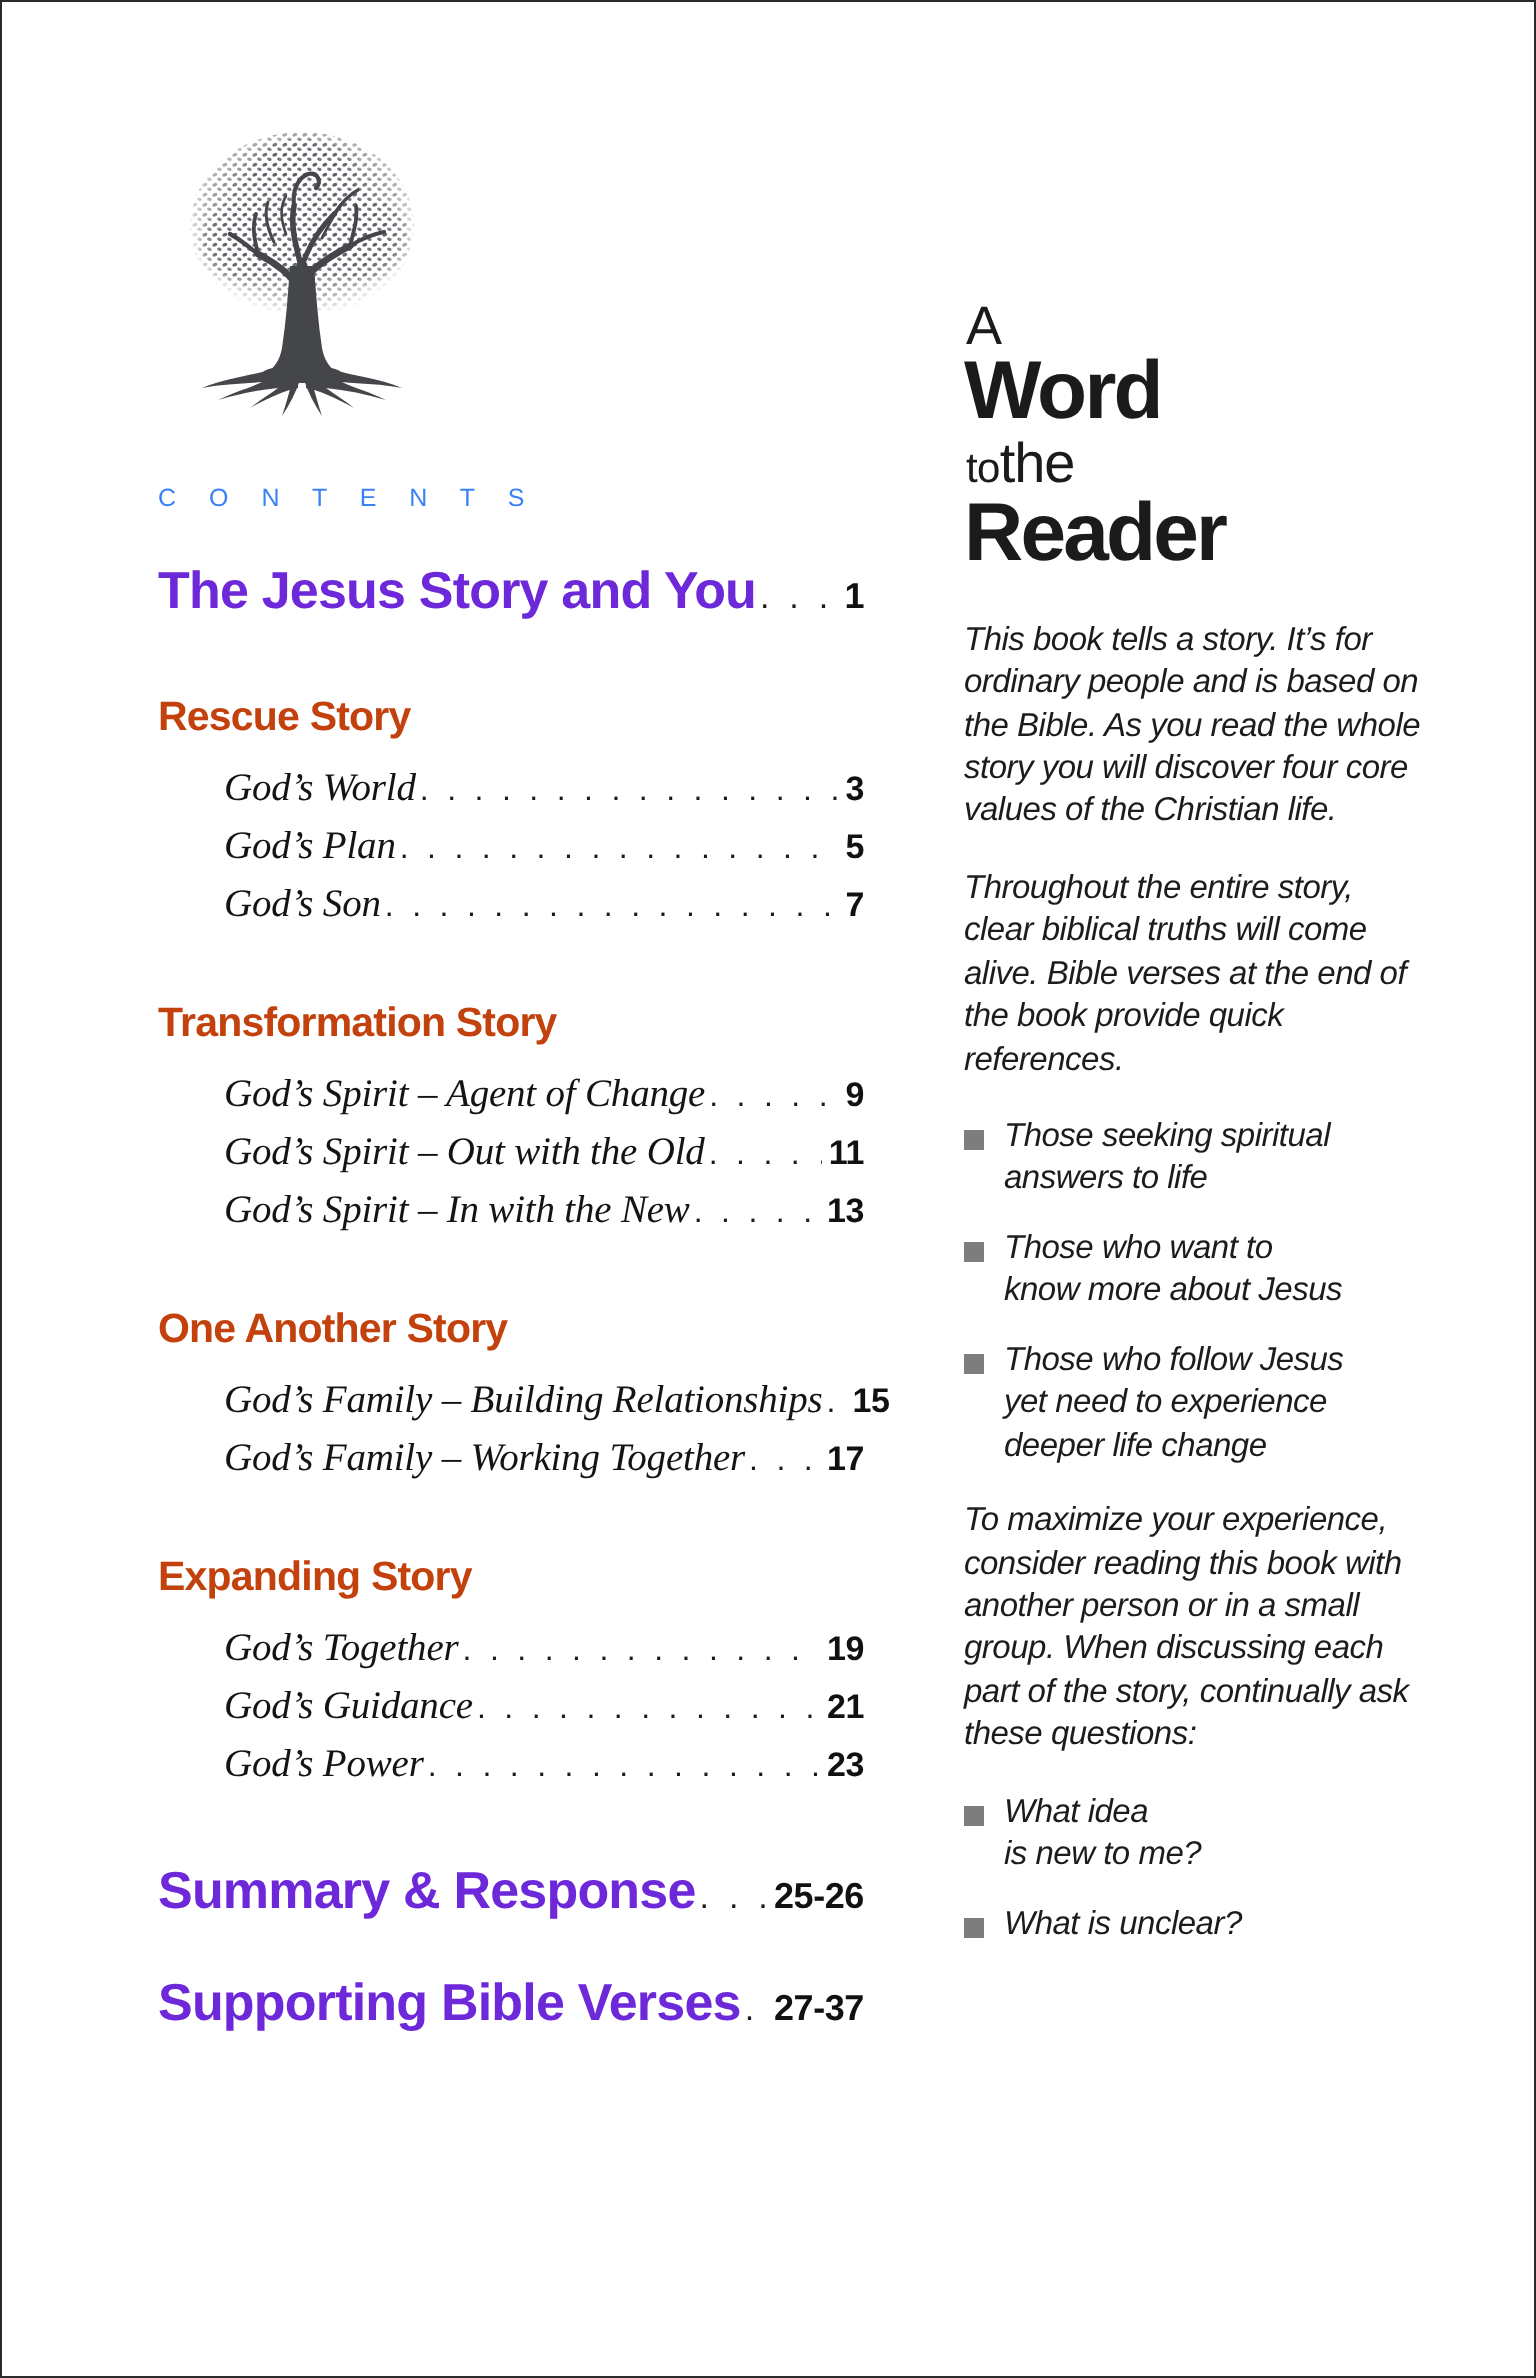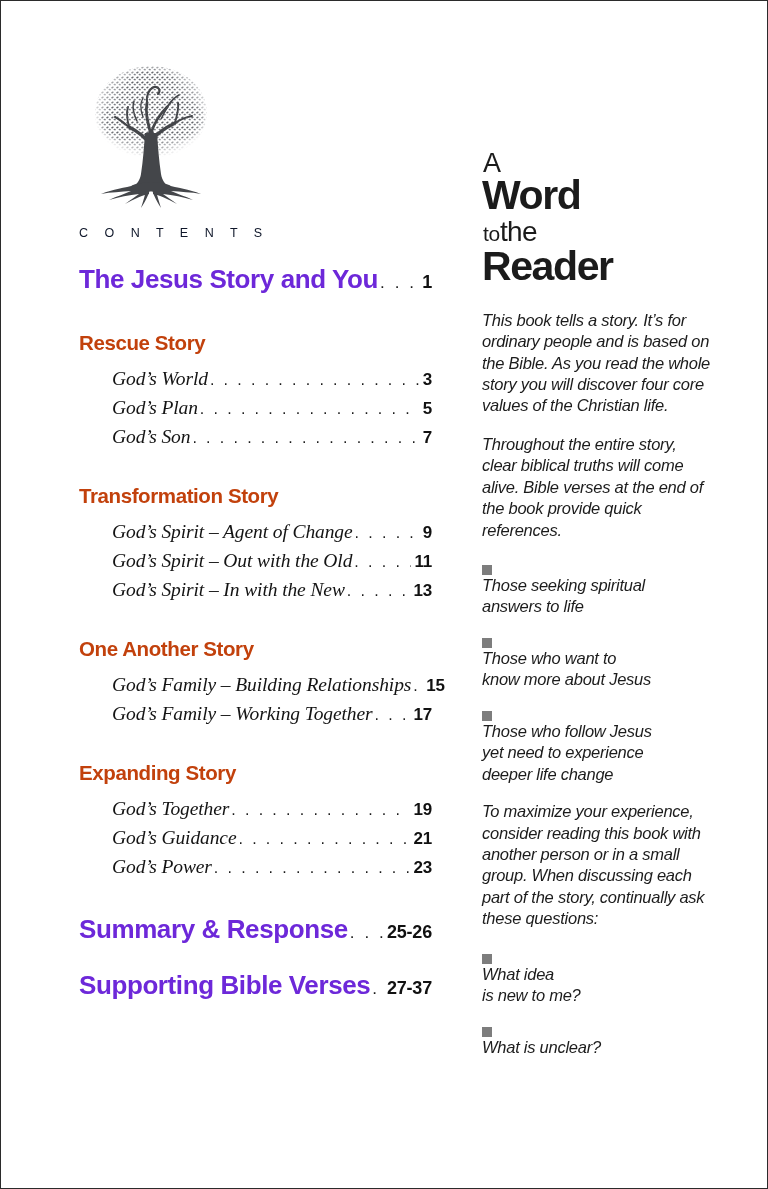--- a/index.html
+++ b/index.html
@@ -34,26 +34,26 @@
 
   .logo-wrap {
     width: 120px;
     height: 165px;
     margin-left: 12px;
     position: relative;
   }
   .logo-wrap svg { display: block; }
 
   .contents-label {
-    margin-top: 0;
+    margin-top: 16px;
     font-family: "Liberation Sans", sans-serif;
     font-size: 12.5px;
     font-weight: 400;
     letter-spacing: 6.5px;
-    color: #0f172a;
+    color: #3b82f6;
   }
 
   
   .toc {
     margin-top: 24px;
     width: 353px;
   }
 
   .toc-row {
     display: flex;
@@ -190,21 +190,20 @@
     letter-spacing: -0.25px;
     margin: 0 0 17px 0;
   }
 
   .bullet-list { margin: 0 0 16px 0; }
 
   .bullet-item {
     display: flex;
     align-items: flex-start;
     margin-bottom: 13px;
-    flex-direction: column;
   }
   .bullet-item:last-child { margin-bottom: 0; }
 
   .bullet-sq {
     flex: 0 0 auto;
     width: 10px;
     height: 10px;
     background: #7d7d7d;
     margin-top: 7px;
     margin-right: 10px;

